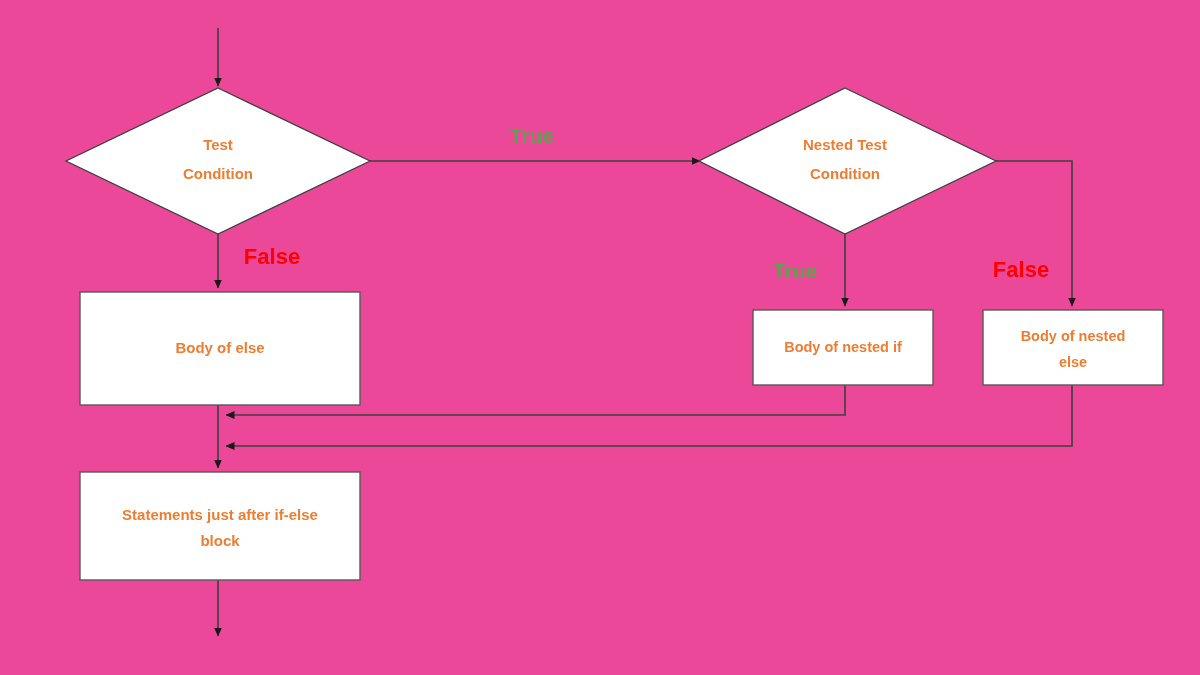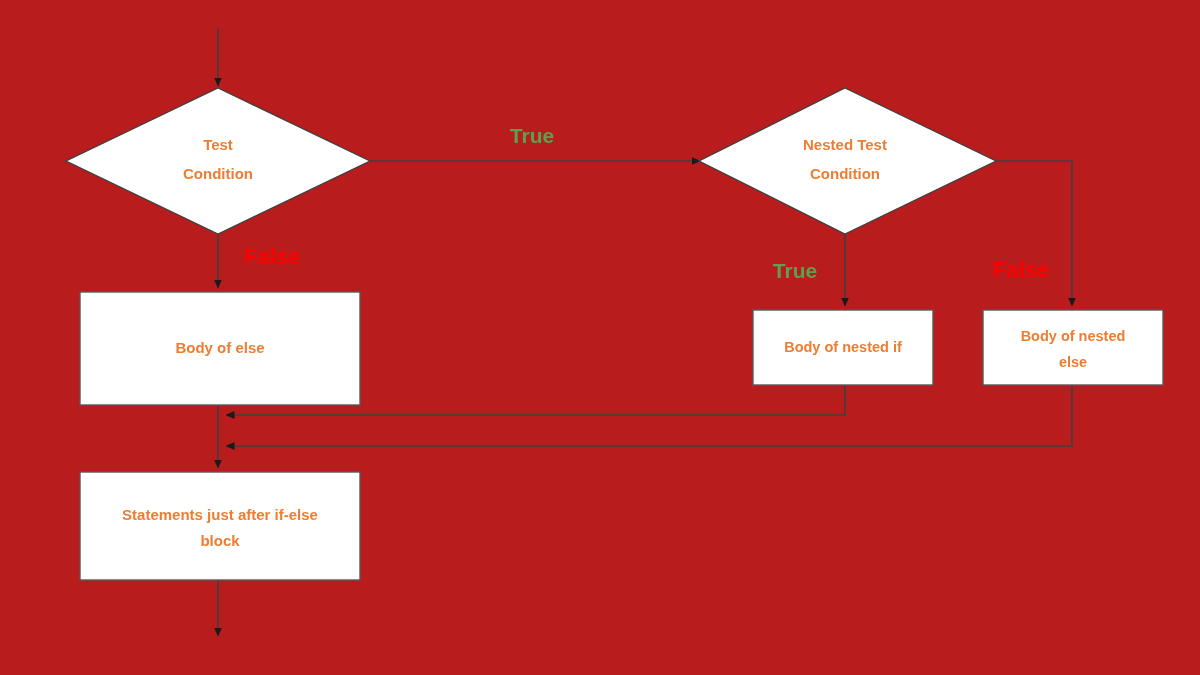--- a/index.html
+++ b/index.html
@@ -10,21 +10,21 @@
   body {
     width: 1200px;
     height: 675px;
     font-family: "Liberation Sans", sans-serif;
     overflow: hidden;
   }
   #flowchart-root {
     position: relative;
     width: 1200px;
     height: 675px;
-    background: #b91c1c;
+    background: #ec4899;
   }
   svg.diagram {
     display: block;
     width: 1200px;
     height: 675px;
   }
   .shape-outline {
     fill: #ffffff;
     stroke: #595959;
     stroke-width: 1.4;

